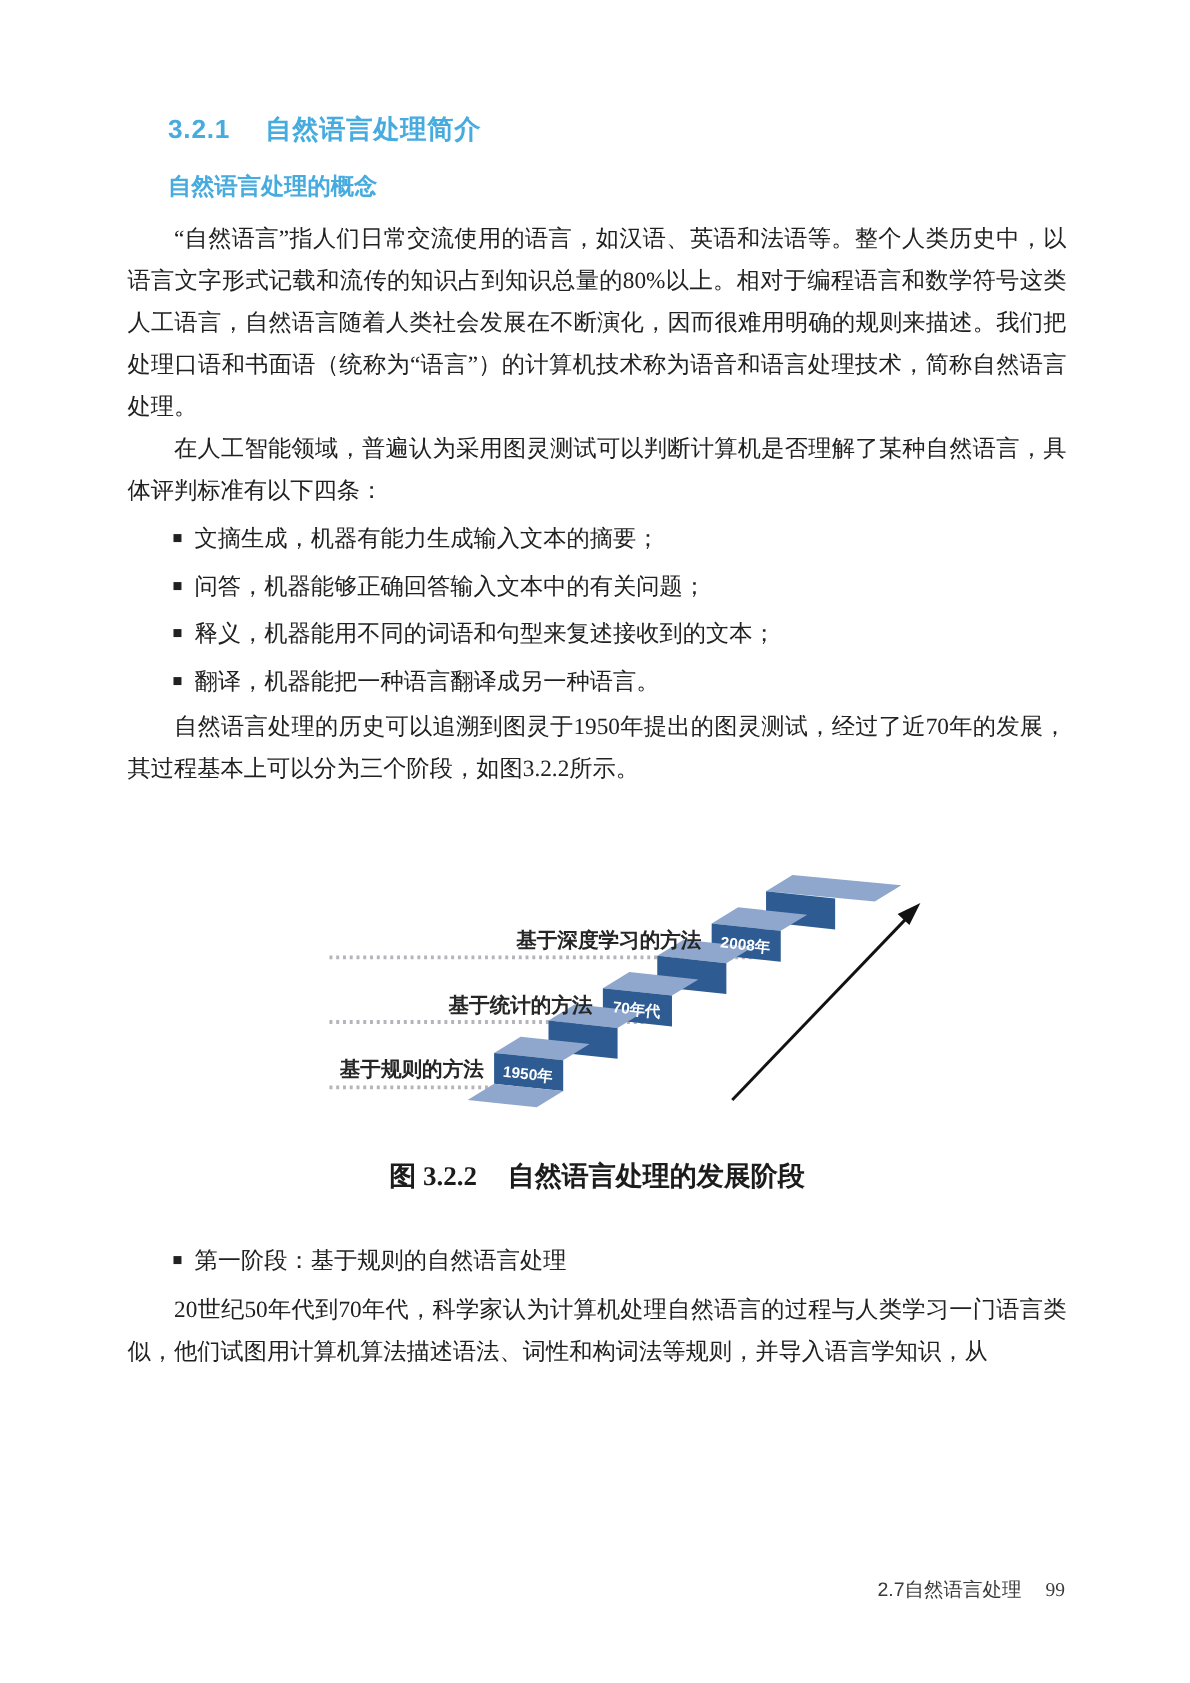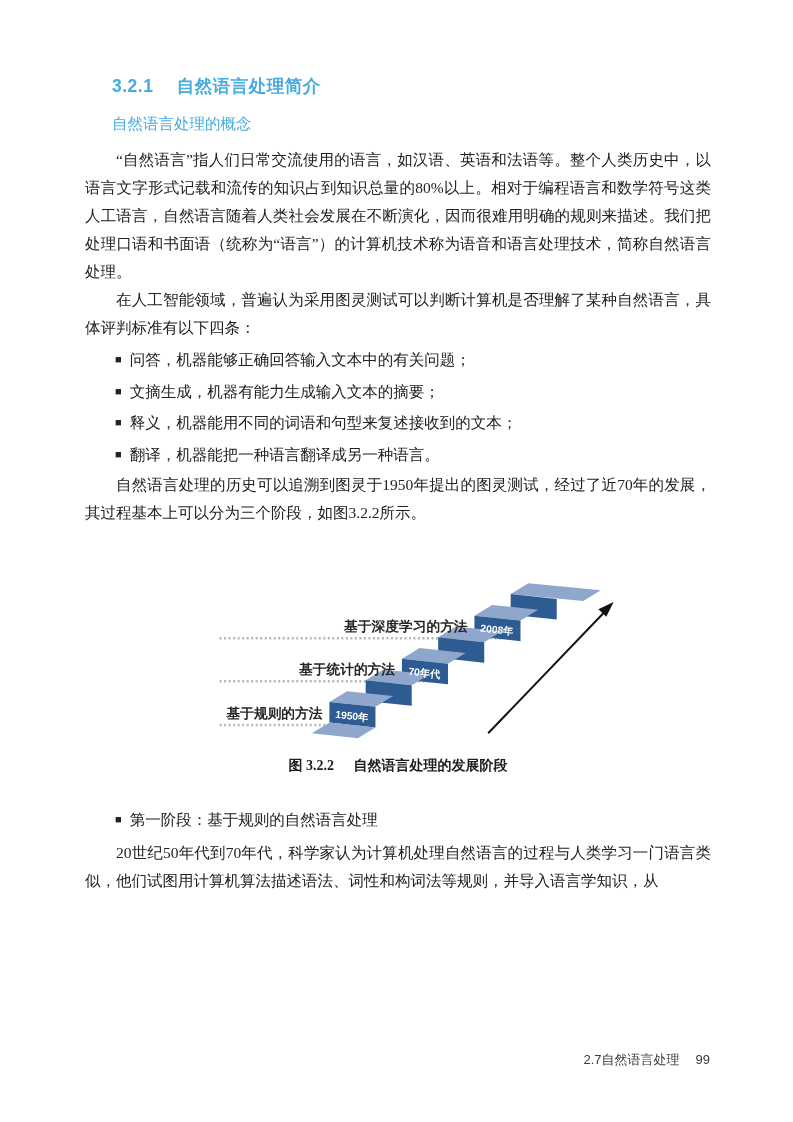--- a/index.html
+++ b/index.html
@@ -21,21 +21,21 @@
   }
   .section-heading .num{margin-right:18px;}
   .body-para{
     font-size:15.5px;line-height:28px;
     text-align:justify;text-indent:2em;
     margin:0;
   }
   .sub-heading{
     font-family:"Liberation Sans","DejaVu Sans",sans-serif;
     color:#46abdf;
-    font-size:15.5px;font-weight:normal;
+    font-size:15.5px;font-weight:bold;
     margin:15px 0 11px 0;padding-left:27px;
   }
   .bullet-list{margin:3px 0 0 0;}
   .bullet-item{
     font-size:15.5px;line-height:29.5px;
     padding-left:30px;
   }
   .marker{
     font-size:11px;
     display:inline-block;
@@ -49,60 +49,60 @@
     font-size:14px;font-weight:bold;fill:#262626;
   }
   .svg-year{
     font-family:"Liberation Sans","DejaVu Sans",sans-serif;
     font-size:10.5px;font-weight:bold;fill:#ffffff;
   }
   .dotted{stroke:#b4b4ba;stroke-width:2.6;stroke-dasharray:2 2.6;fill:none;}
   .arrow-line{stroke:#121212;stroke-width:2;fill:none;}
   .arrow-head{fill:#121212;}
   .figure-caption{
-    font-size:14px;font-weight:bold;color:#1c1c1c;
-    margin-top:6px;
+    font-size:18px;font-weight:bold;color:#1c1c1c;
+    margin-top:20px;
   }
   .figure-caption .cap-text{margin-left:16px;}
   .stage-line{
     font-size:15.5px;line-height:28px;
     padding-left:30px;margin-top:31px;
   }
   .last-para{margin-top:4px;}
   .footer{
     position:absolute;top:1051px;right:83px;
     font-family:"Liberation Sans","DejaVu Sans",sans-serif;
     font-size:13px;color:#3a3a3a;
   }
   .footer .f-title{}
-  .footer .f-page{margin-left:16px;}
+  .footer .f-page{margin-left:16px;font-family:Liberation Serif, serif;}
 </style>
 </head>
 <body>
 
 <div class="page">
   <div class="content">
 
     <h1 class="section-heading">
       <span class="num">3.2.1</span>
       <span>自然语言处理简介</span>
     </h1>
 
 
     <h2 class="sub-heading">自然语言处理的概念</h2>
 
     <p class="body-para">“自然语言”指人们日常交流使用的语言，如汉语、英语和法语等。整个人类历史中，以语言文字形式记载和流传的知识占到知识总量的80%以上。相对于编程语言和数学符号这类人工语言，自然语言随着人类社会发展在不断演化，因而很难用明确的规则来描述。我们把处理口语和书面语（统称为“语言”）的计算机技术称为语音和语言处理技术，简称自然语言处理。</p>
     <p class="body-para">在人工智能领域，普遍认为采用图灵测试可以判断计算机是否理解了某种自然语言，具体评判标准有以下四条：</p>
 
     <div class="bullet-list">
       <div class="bullet-item">
-        <span class="marker">■</span><span>问答，机器能够正确回答输入文本中的有关问题；</span>
+        <span class="marker">■</span><span>文摘生成，机器有能力生成输入文本的摘要；</span>
       </div>
       <div class="bullet-item">
-        <span class="marker">■</span><span>文摘生成，机器有能力生成输入文本的摘要；</span>
+        <span class="marker">■</span><span>问答，机器能够正确回答输入文本中的有关问题；</span>
       </div>
       <div class="bullet-item">
         <span class="marker">■</span><span>释义，机器能用不同的词语和句型来复述接收到的文本；</span>
       </div>
       <div class="bullet-item">
         <span class="marker">■</span><span>翻译，机器能把一种语言翻译成另一种语言。</span>
       </div>
     </div>
 
 

